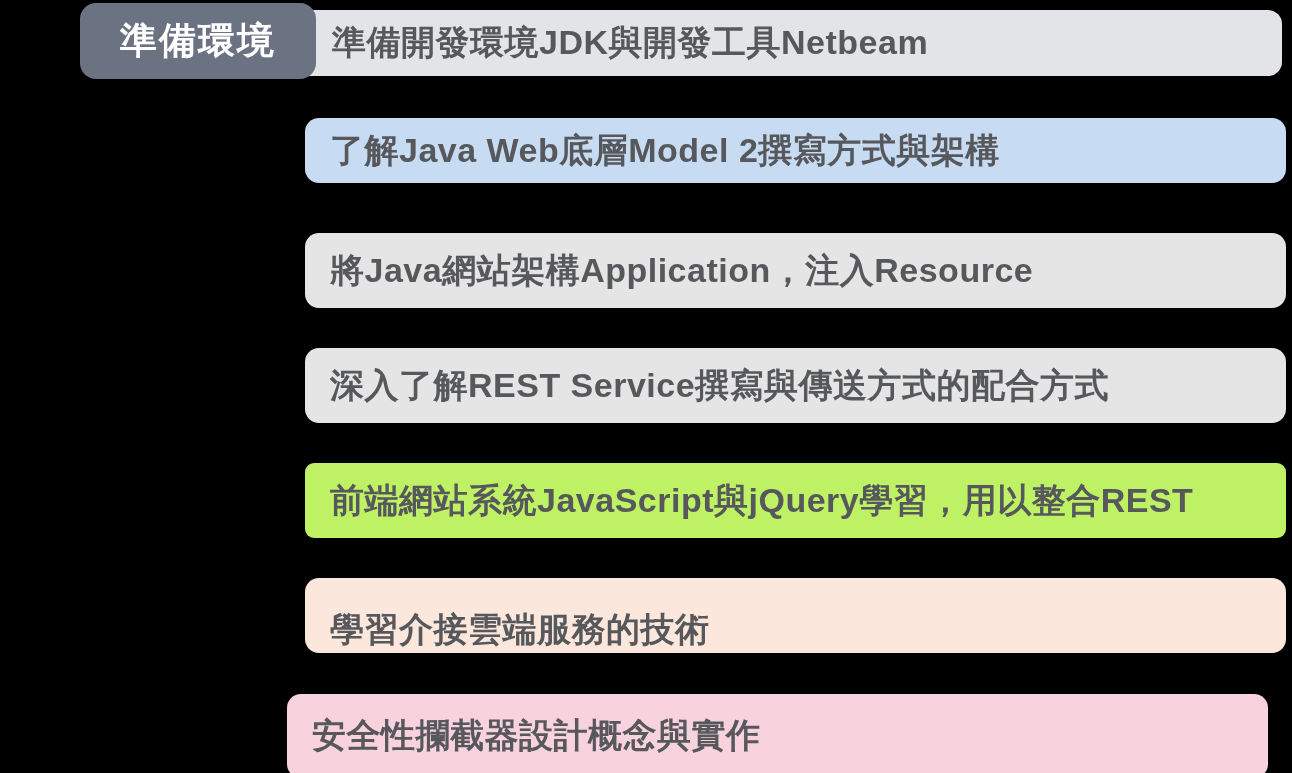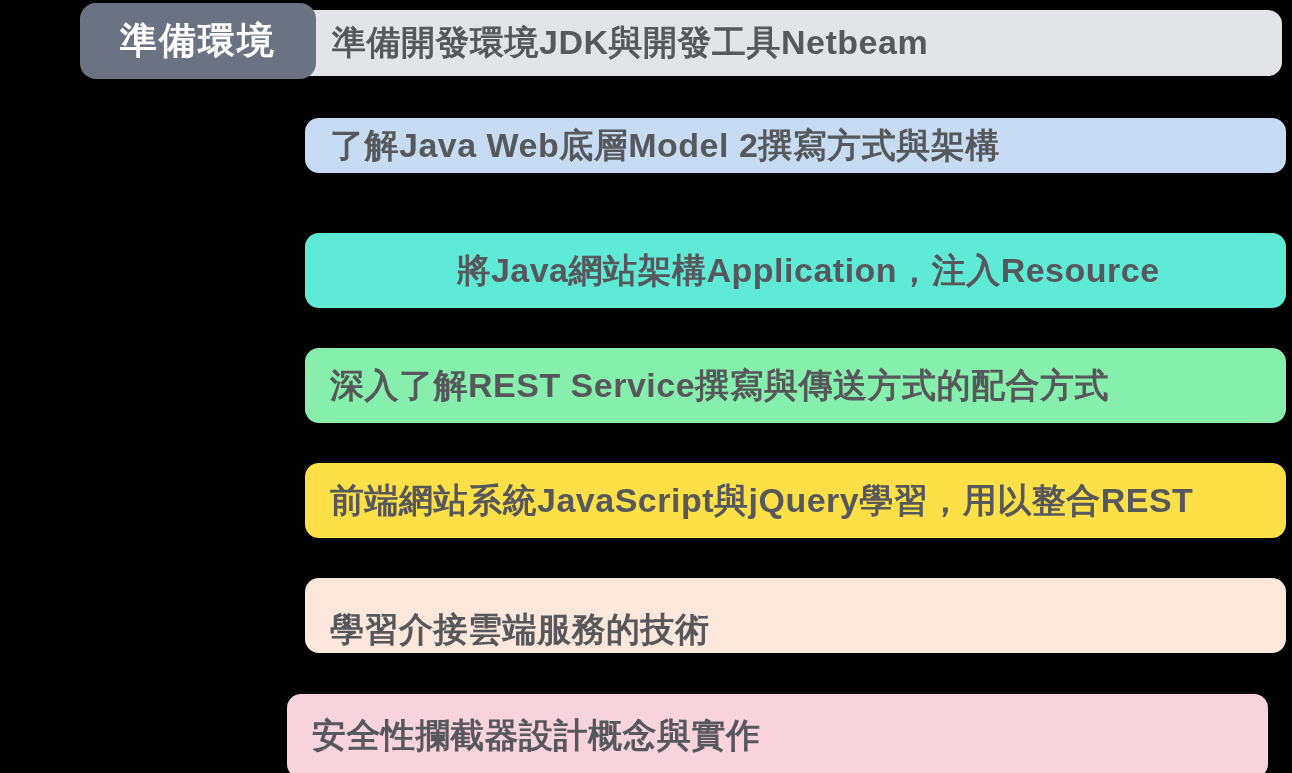--- a/index.html
+++ b/index.html
@@ -24,21 +24,21 @@
   }
   .bar-text {
     font-size: 34px;
     font-weight: bold;
     color: #57585c;
     letter-spacing: 0.5px;
     white-space: nowrap;
   }
   
   .row1 { left: 240px; top: 10px;  width: 1042px; height: 66px; padding-left: 92px; }
-  .row2 { left: 305px; top: 118px; width: 981px;  height: 55px; padding-left: 25px; }
+  .row2 { left: 305px; top: 118px; width: 981px;  height: 65px; padding-left: 25px; }
   .row3 { left: 305px; top: 233px; width: 981px;  height: 75px; padding-left: 25px; }
   .row4 { left: 305px; top: 348px; width: 981px;  height: 75px; padding-left: 25px; }
   .row5 { left: 305px; top: 463px; width: 981px;  height: 75px; padding-left: 25px; }
   .row6 { left: 305px; top: 578px; width: 981px;  height: 75px; padding-left: 25px; align-items: flex-end; }
   .row7 { left: 287px; top: 694px; width: 981px;  height: 84px; padding-left: 25px; }
   .stage-label {
     position: absolute;
     left: 80px;
     top: 3px;
     width: 236px;
@@ -66,29 +66,29 @@
   </div>
 
   <div class="stage-label" style="background: rgb(107, 115, 131);">
     <span class="stage-label-text">準備環境</span>
   </div>
 
   <div class="bar row2" style="background: rgb(199, 220, 243);">
     <span class="bar-text">了解Java Web底層Model 2撰寫方式與架構</span>
   </div>
 
-  <div class="bar row3" style="background: #5eead4; justify-content: center;">
+  <div class="bar row3" style="background: #e5e5e5;">
     <span class="bar-text">將Java網站架構Application，注入Resource</span>
   </div>
 
-  <div class="bar row4" style="background: #86efac;">
+  <div class="bar row4" style="background: #e5e5e5;">
     <span class="bar-text">深入了解REST Service撰寫與傳送方式的配合方式</span>
   </div>
 
-  <div class="bar row5" style="background: #fde047;">
+  <div class="bar row5" style="background: #bef264; border-radius: 9px;">
     <span class="bar-text">前端網站系統JavaScript與jQuery學習，用以整合REST</span>
   </div>
 
   <div class="bar row6" style="background: rgb(251, 231, 220);">
     <span class="bar-text">學習介接雲端服務的技術</span>
   </div>
 
   <div class="bar row7" style="background: rgb(248, 210, 221);">
     <span class="bar-text">安全性攔截器設計概念與實作</span>
   </div>

